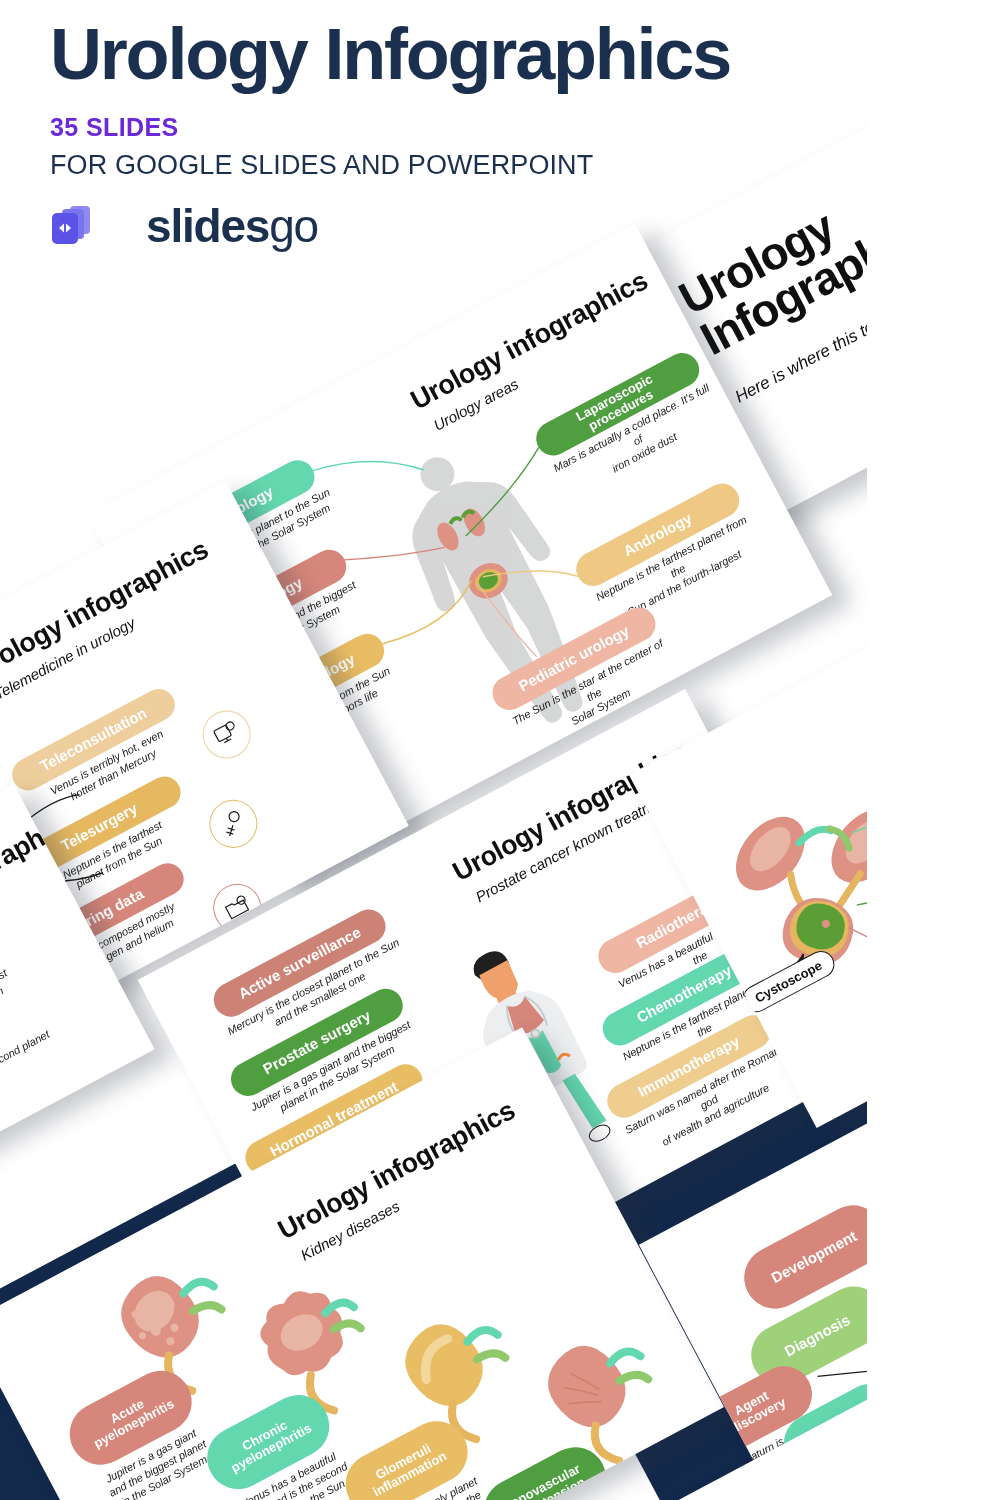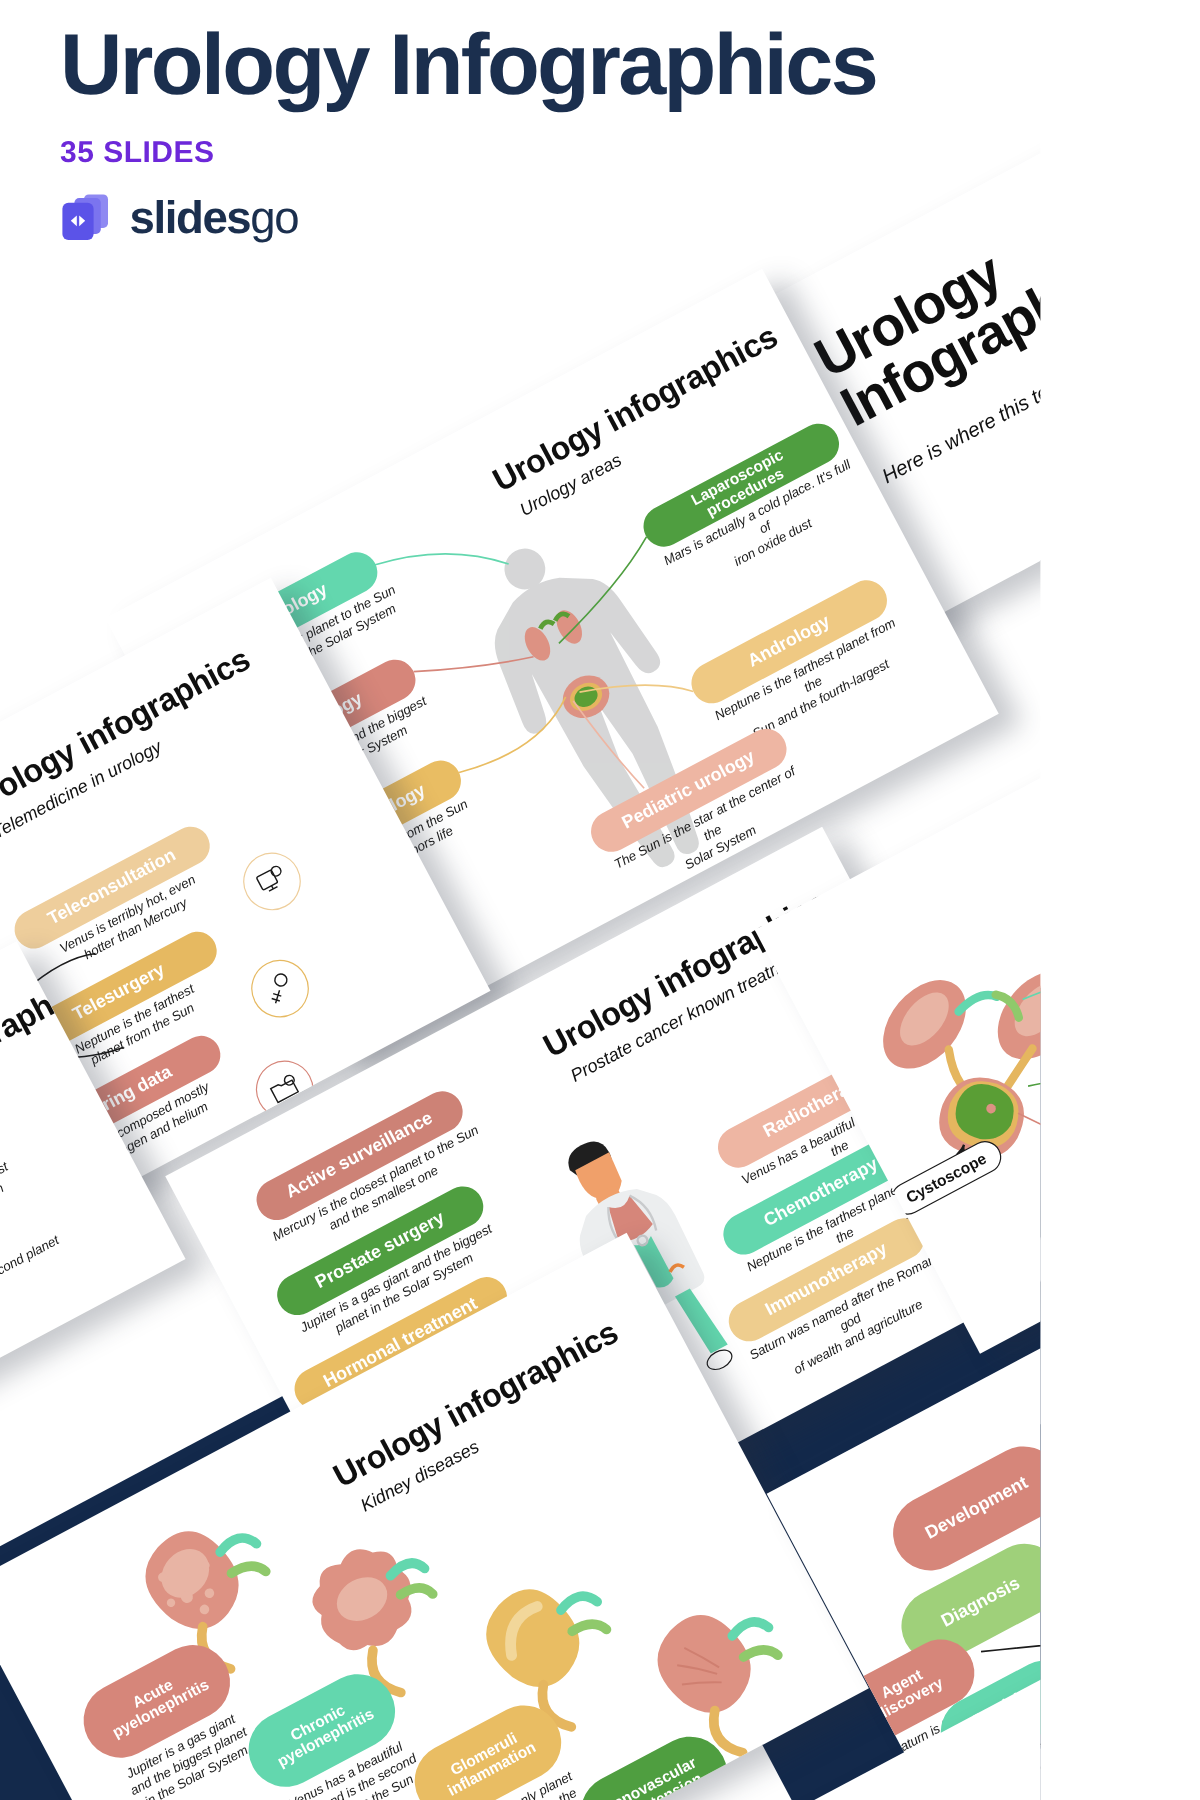--- a/index.html
+++ b/index.html
@@ -20,21 +20,21 @@
   .slides-count {
     font-weight: 700; font-size: 25px; letter-spacing: .4px;
     color: #6d28d9; margin-top: 22px;
   }
   .subtitle {
     font-weight: 400; font-size: 27px; letter-spacing: .1px;
     color: #1b2f4e; margin-top: 8px;
   }
   .logo-row { display: flex; align-items: center; gap: 12px; margin-top: 18px; }
   .logo-mark { width: 46px; height: 44px; position: relative; flex: 0 0 auto; }
-  .logo-word { font-weight: 700; font-size: 38px; color: #1b2f4e; letter-spacing: -1.2px; }
+  .logo-word { font-weight: 700; font-size: 46px; color: #1b2f4e; letter-spacing: -1.2px; margin-left: 38px; }
   .logo-word .go { font-weight: 400; color: #1b2f4e; }
 
   
   .deck { position: absolute; inset: 0; z-index: 10; }
 
   .slide {
     position: absolute;
     background: #ffffff;
     box-shadow: 14px 16px 22px rgba(40,45,60,.26);
     overflow: hidden;
@@ -109,20 +109,21 @@
   }
 </style>
 </head>
 <body>
 
 <div id="root">
 
   <div class="header">
     <div class="title">Urology Infographics</div>
     <div class="slides-count">35 SLIDES</div>
+    <div class="subtitle">FOR GOOGLE SLIDES AND POWERPOINT</div>
     <div class="logo-row">
       <span class="logo-mark">
         <svg width="46" height="44" viewBox="0 0 46 44">
           <rect x="20" y="2" width="20" height="28" rx="4" fill="#8f89f2"></rect>
           <rect x="12" y="5" width="22" height="30" rx="4" fill="#7b74ef"></rect>
           <rect x="2" y="9" width="26" height="31" rx="5" fill="#5B53E8"></rect>
           <polygon points="9,24 14,19.5 14,28.5" fill="#ffffff"></polygon>
           <polygon points="21,24 16,19.5 16,28.5" fill="#ffffff"></polygon>
         </svg>
       </span>

